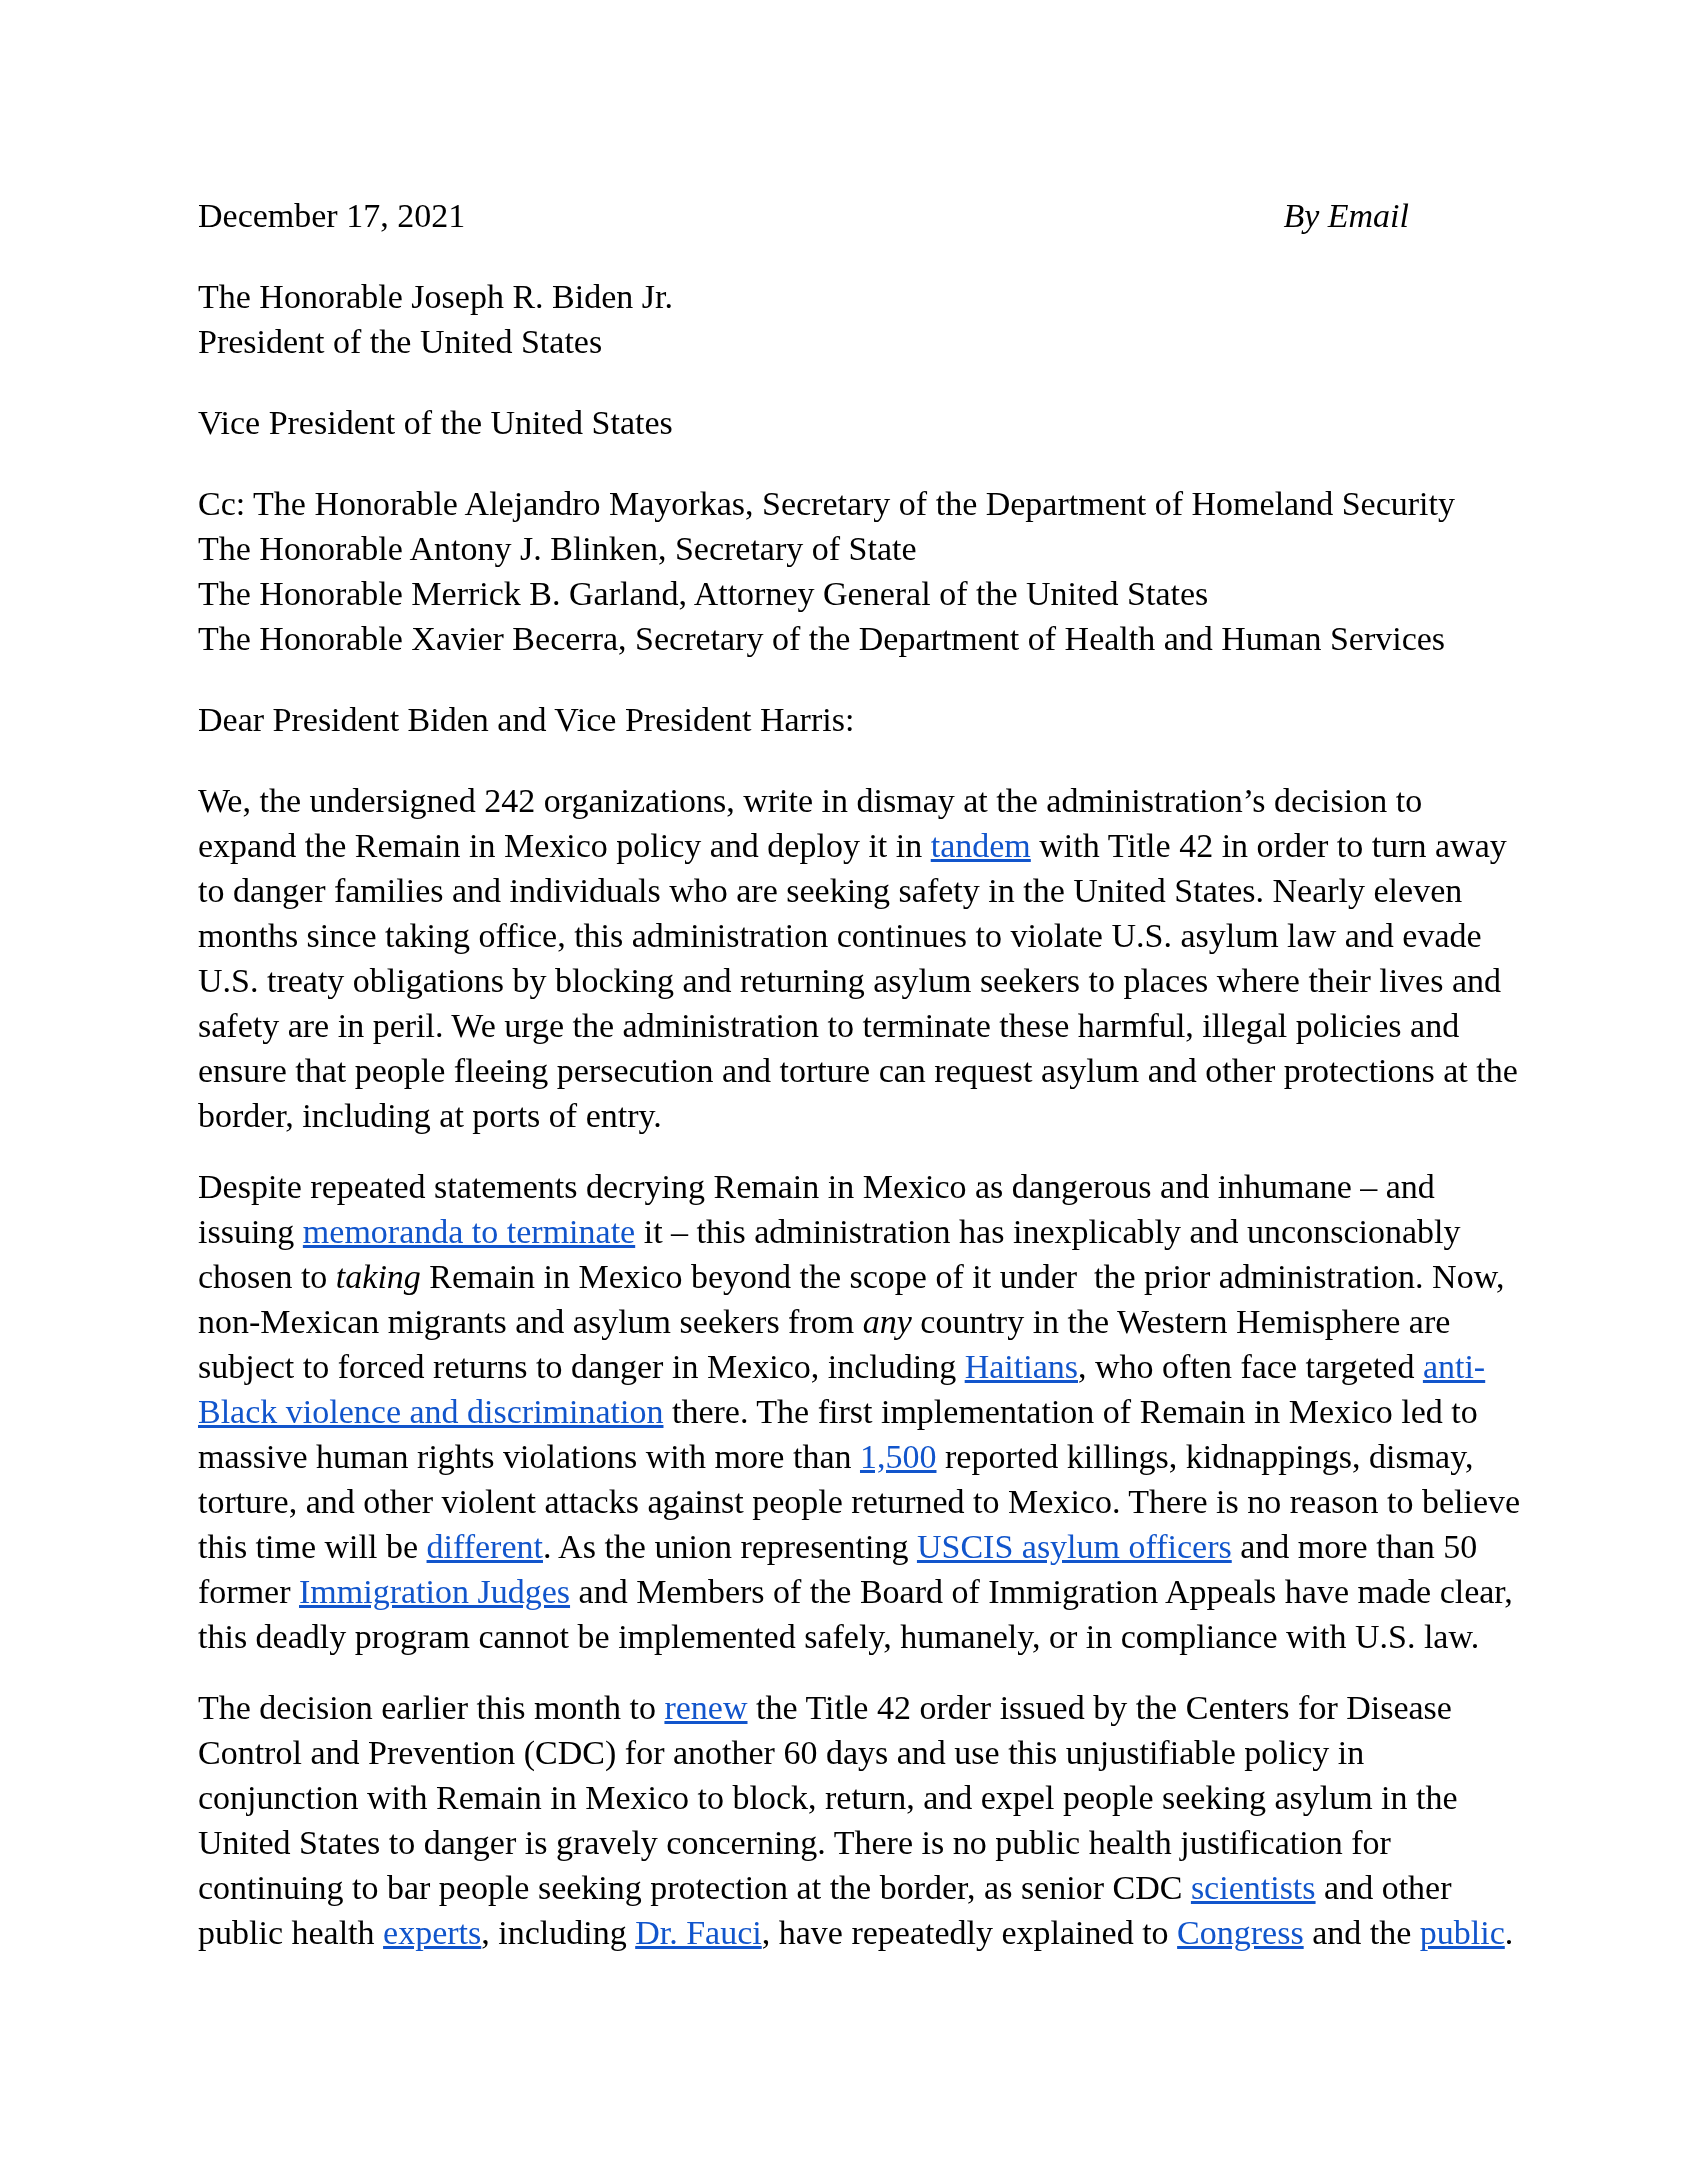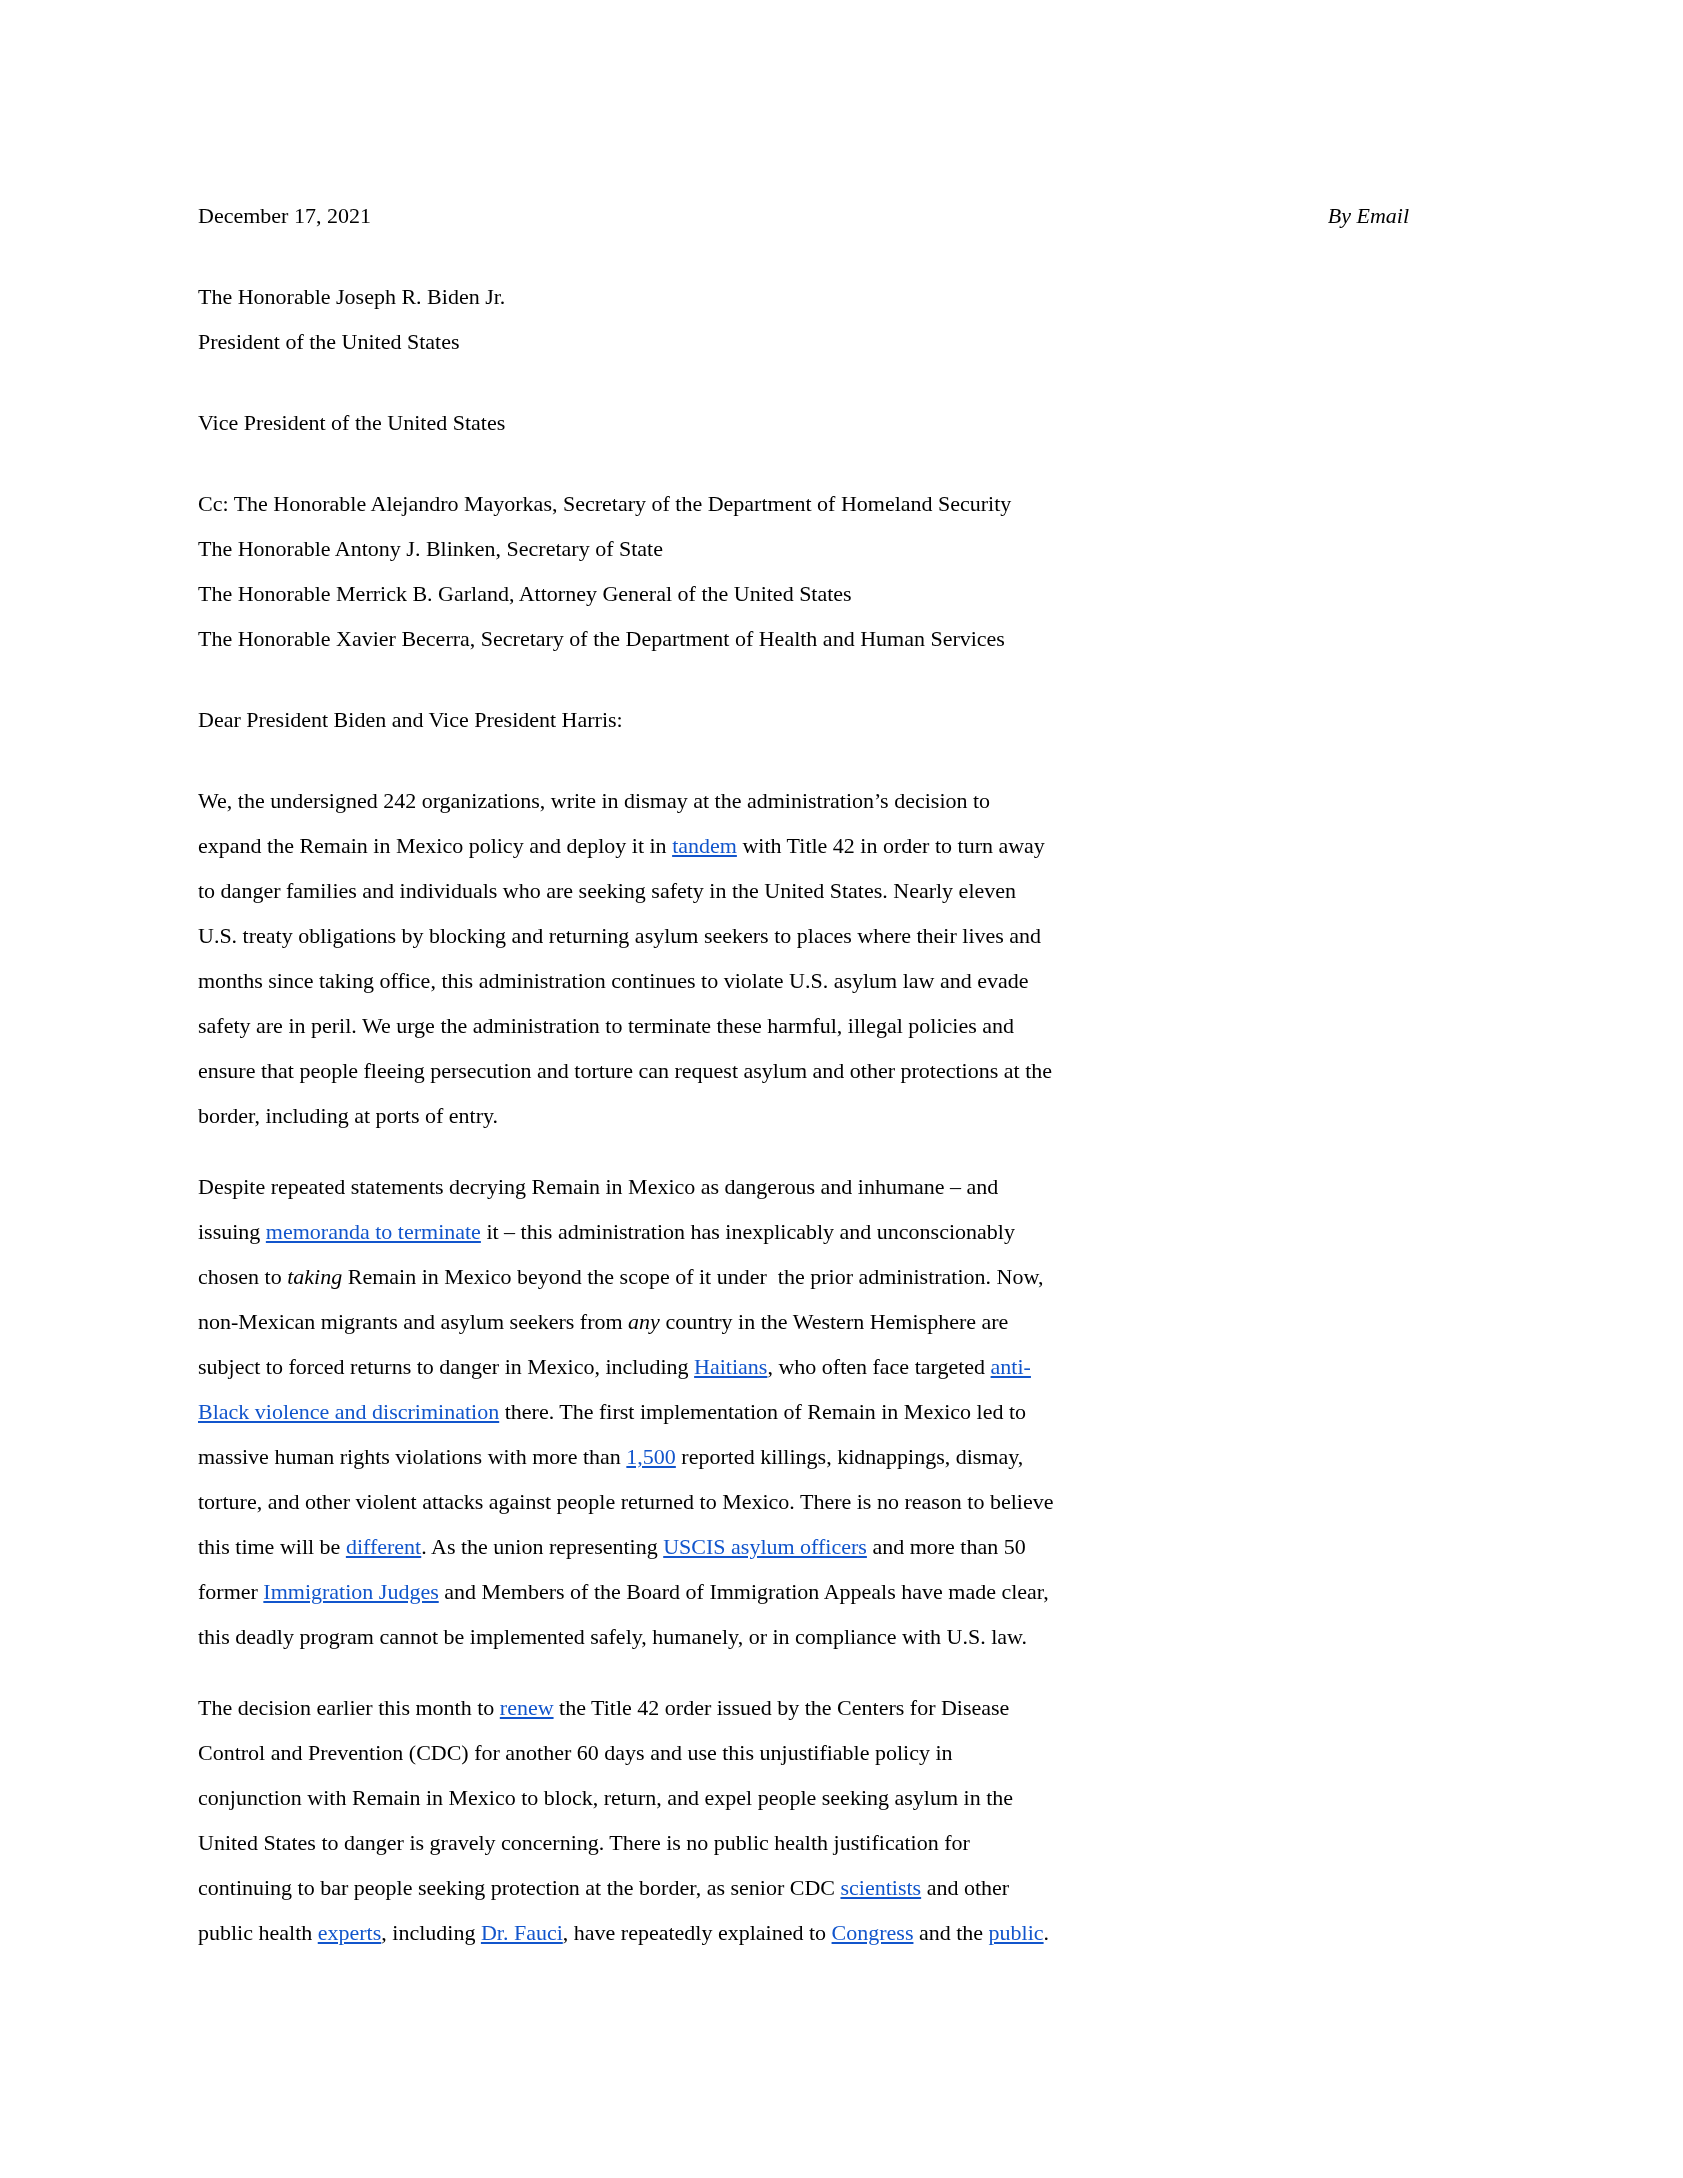--- a/index.html
+++ b/index.html
@@ -5,21 +5,21 @@
   html, body { margin: 0; padding: 0; background: #ffffff; }
   .page {
     position: relative;
     width: 1683px;
     height: 2178px;
     background: #ffffff;
     box-sizing: border-box;
     padding: 193px 99px 0 198px;
     overflow: hidden;
     font-family: "Liberation Serif", "DejaVu Serif", serif;
-    font-size: 22px;
+    font-size: 34px;
     line-height: 45px;
     color: #000000;
   }
   .line { white-space: pre; }
   .header-row {
     display: flex;
     justify-content: space-between;
     align-items: baseline;
     margin-bottom: 36px;
     white-space: pre;
@@ -57,22 +57,22 @@
       <div class="line"><span>The Honorable Antony J. Blinken, Secretary of State</span></div>
       <div class="line"><span>The Honorable Merrick B. Garland, Attorney General of the United States</span></div>
       <div class="line"><span>The Honorable Xavier Becerra, Secretary of the Department of Health and Human Services</span></div>
     </div>
   <div class="salutation">Dear President Biden and Vice President Harris:</div>
   <div id="letter-body">
       <div class="paragraph">
         <div class="line"><span>We, the undersigned 242 organizations, write in dismay at the administration’s decision to</span></div>
         <div class="line"><span>expand the Remain in Mexico policy and deploy it in </span><a href="#" class="lnk">tandem</a><span> with Title 42 in order to turn away</span></div>
         <div class="line"><span>to danger families and individuals who are seeking safety in the United States. Nearly eleven</span></div>
+        <div class="line"><span>months since taking office, this administration continues to violate U.S. asylum law and evade</span></div>
         <div class="line"><span>U.S. treaty obligations by blocking and returning asylum seekers to places where their lives and</span></div>
-        <div class="line"><span>months since taking office, this administration continues to violate U.S. asylum law and evade</span></div>
         <div class="line"><span>safety are in peril. We urge the administration to terminate these harmful, illegal policies and</span></div>
         <div class="line"><span>ensure that people fleeing persecution and torture can request asylum and other protections at the</span></div>
         <div class="line"><span>border, including at ports of entry.</span></div>
       </div>
       <div class="paragraph">
         <div class="line"><span>Despite repeated statements decrying Remain in Mexico as dangerous and inhumane – and</span></div>
         <div class="line"><span>issuing </span><a href="#" class="lnk">memoranda to terminate</a><span> it – this administration has inexplicably and unconscionably</span></div>
         <div class="line"><span>chosen to </span><span class="it">taking</span><span> Remain in Mexico beyond the scope of it under  the prior administration. Now,</span></div>
         <div class="line"><span>non-Mexican migrants and asylum seekers from </span><span class="it">any</span><span> country in the Western Hemisphere are</span></div>
         <div class="line"><span>subject to forced returns to danger in Mexico, including </span><a href="#" class="lnk">Haitians</a><span>, who often face targeted </span><a href="#" class="lnk">anti-</a></div>

